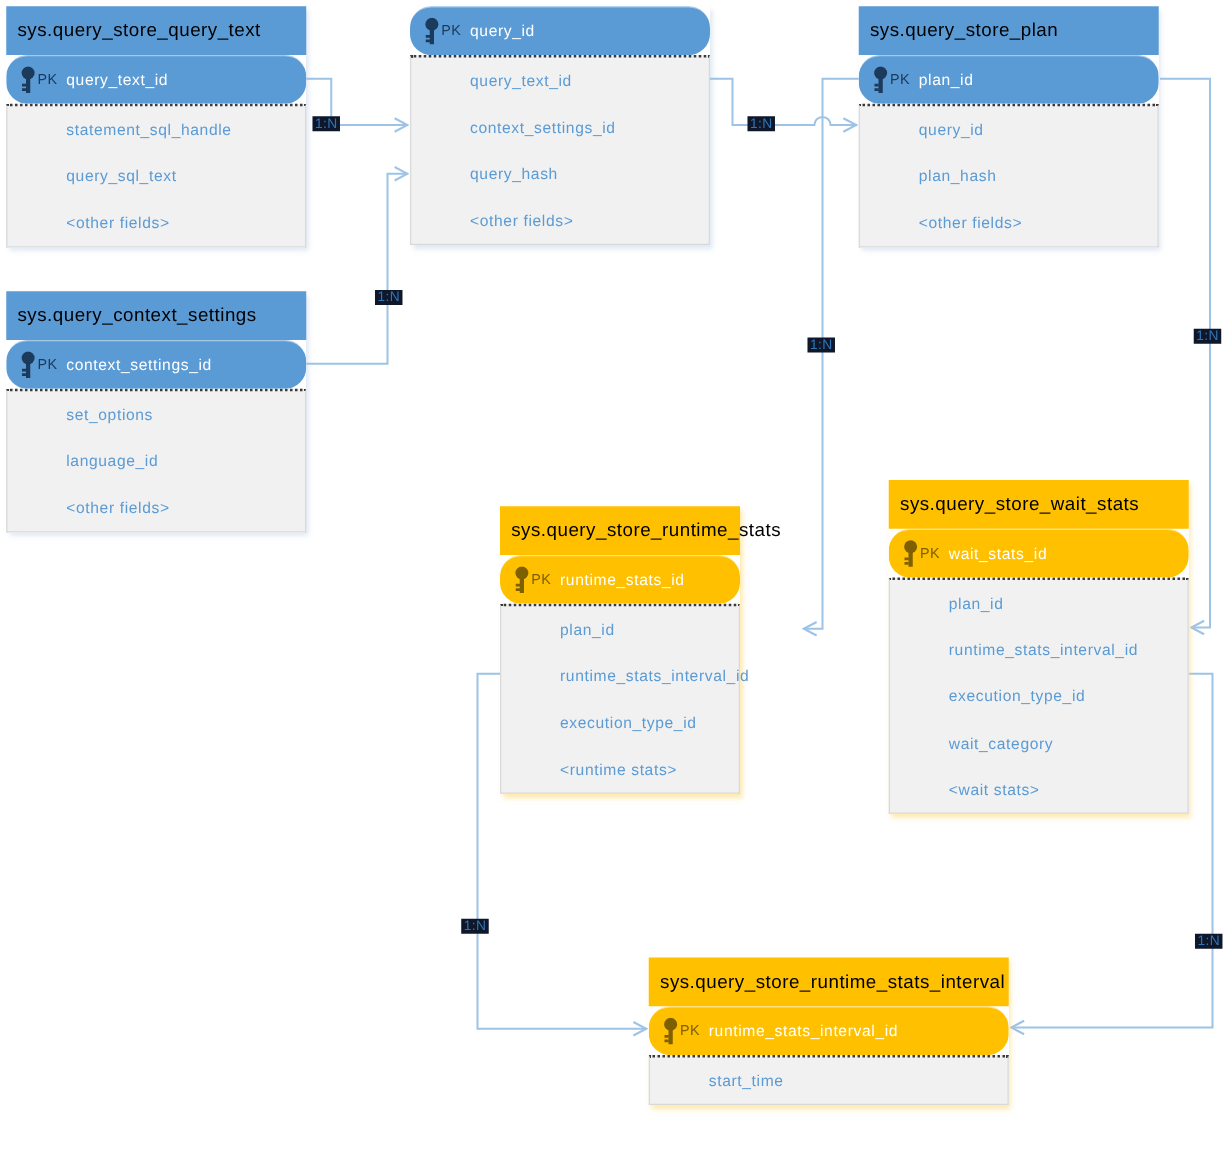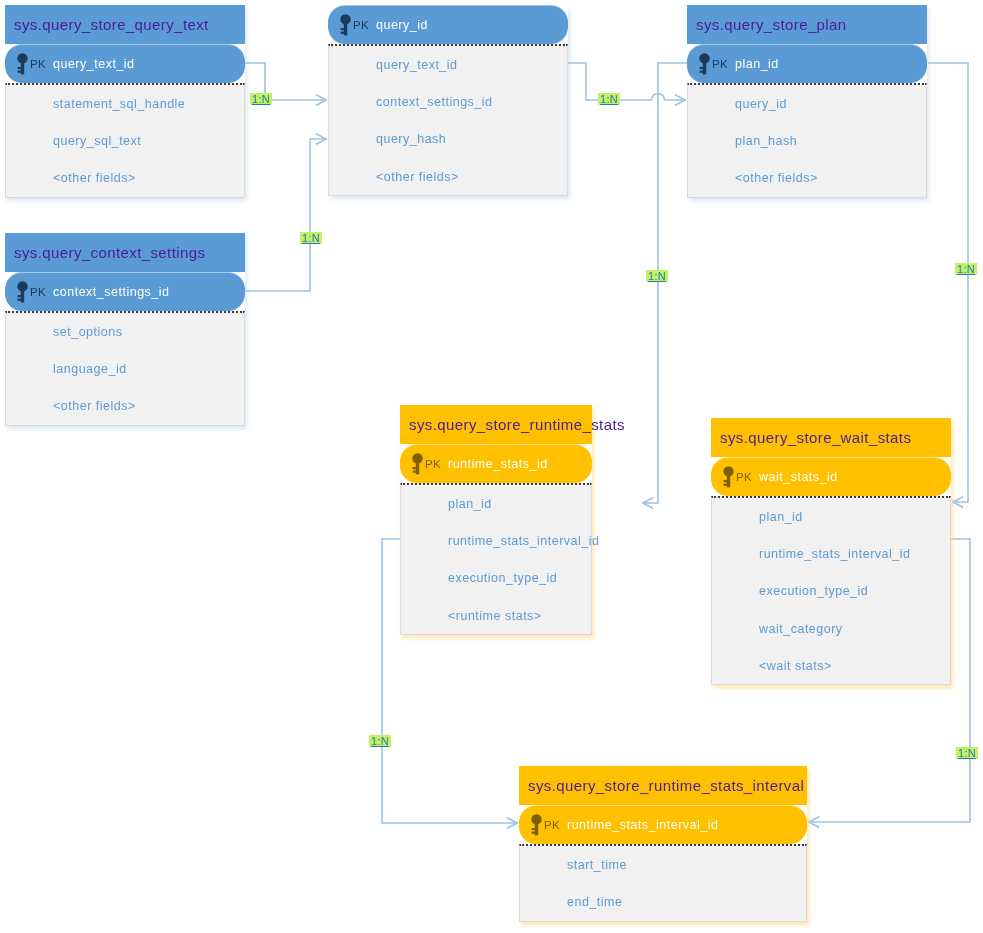--- a/index.html
+++ b/index.html
@@ -5,31 +5,30 @@
   html,body{margin:0;padding:0;background:#ffffff;}
   #canvas{
     position:relative;width:983px;height:933px;overflow:hidden;background:#ffffff;
     font-family:"Liberation Sans","DejaVu Sans",sans-serif;
   }
   
   #wires{position:absolute;left:0;top:0;z-index:1;}
   .wire{stroke:#9DC3E6;stroke-width:1.6;fill:none;}
   .cl{
     position:absolute;z-index:3;transform:translate(-50%,-50%);
-    font-size:11px;color:#2E75B6;background:#bef264;padding:0 2px;line-height:12px;
+    font-size:11px;color:#2E75B6;background:#0f172a;padding:0 2px;line-height:12px;
     letter-spacing:0.3px;
-    text-decoration:underline;
   }
   
   .entity{position:absolute;z-index:2;}
   .entity.blue  {box-shadow:2px 3px 4px rgba(160,190,220,0.35);}
   .entity.orange{box-shadow:2px 3px 4px rgba(255,214,100,0.55);}
   .e-title{
     height:39px;display:flex;align-items:center;padding-left:9px;
-    color:#4c1d95;font-size:15px;letter-spacing:0.4px;white-space:nowrap;
+    color:#000000;font-size:15px;letter-spacing:0.4px;white-space:nowrap;
   }
   .blue   .e-title{background:#5B9BD5;}
   .orange .e-title{background:#FFC000;}
   .e-pk{position:relative;height:38px;border-radius:17px;}
   .blue   .e-pk{background:#5B9BD5;border-top:1px solid rgba(255,255,255,0.45);}
   .orange .e-pk{background:#FFC000;border-top:1px solid rgba(255,255,255,0.55);}
   .key{position:absolute;left:11px;top:8px;width:13px;height:22px;}
   .blue   .key{color:#1B3A5C;}
   .orange .key{color:#7F6000;}
   .pk-label{
@@ -179,21 +178,21 @@
       <span class="pk-field">runtime_stats_id</span>
     </div>
     <div class="e-body">
       <div class="e-field">plan_id</div>
       <div class="e-field">runtime_stats_interval_id</div>
       <div class="e-field">execution_type_id</div>
       <div class="e-field">&lt;runtime stats&gt;</div>
     </div>
   </div>
 
-  <div class="entity orange" style="left:711px;top:418px;width:240px">
+  <div class="entity orange" style="left:711px;top:384px;width:240px">
     <div class="e-title">sys.query_store_wait_stats</div>
     <div class="e-pk">
       <svg class="key" viewBox="0 0 13 22">
         <g fill="currentColor">
             <circle cx="6.5" cy="5.4" r="5.2"></circle>
             <rect x="4.8" y="9" width="3.4" height="12.4"></rect>
             <rect x="1.6" y="14" width="3.4" height="2.2"></rect>
             <rect x="1.6" y="17.6" width="3.4" height="2.2"></rect>
           </g>
       </svg>
@@ -218,17 +217,16 @@
             <rect x="4.8" y="9" width="3.4" height="12.4"></rect>
             <rect x="1.6" y="14" width="3.4" height="2.2"></rect>
             <rect x="1.6" y="17.6" width="3.4" height="2.2"></rect>
           </g>
       </svg>
       <span class="pk-label">PK</span>
       <span class="pk-field">runtime_stats_interval_id</span>
     </div>
     <div class="e-body">
       <div class="e-field">start_time</div>
-      <div class="e-field">end_time</div>
     </div>
   </div>
 
 </div>
 
 </body></html>

